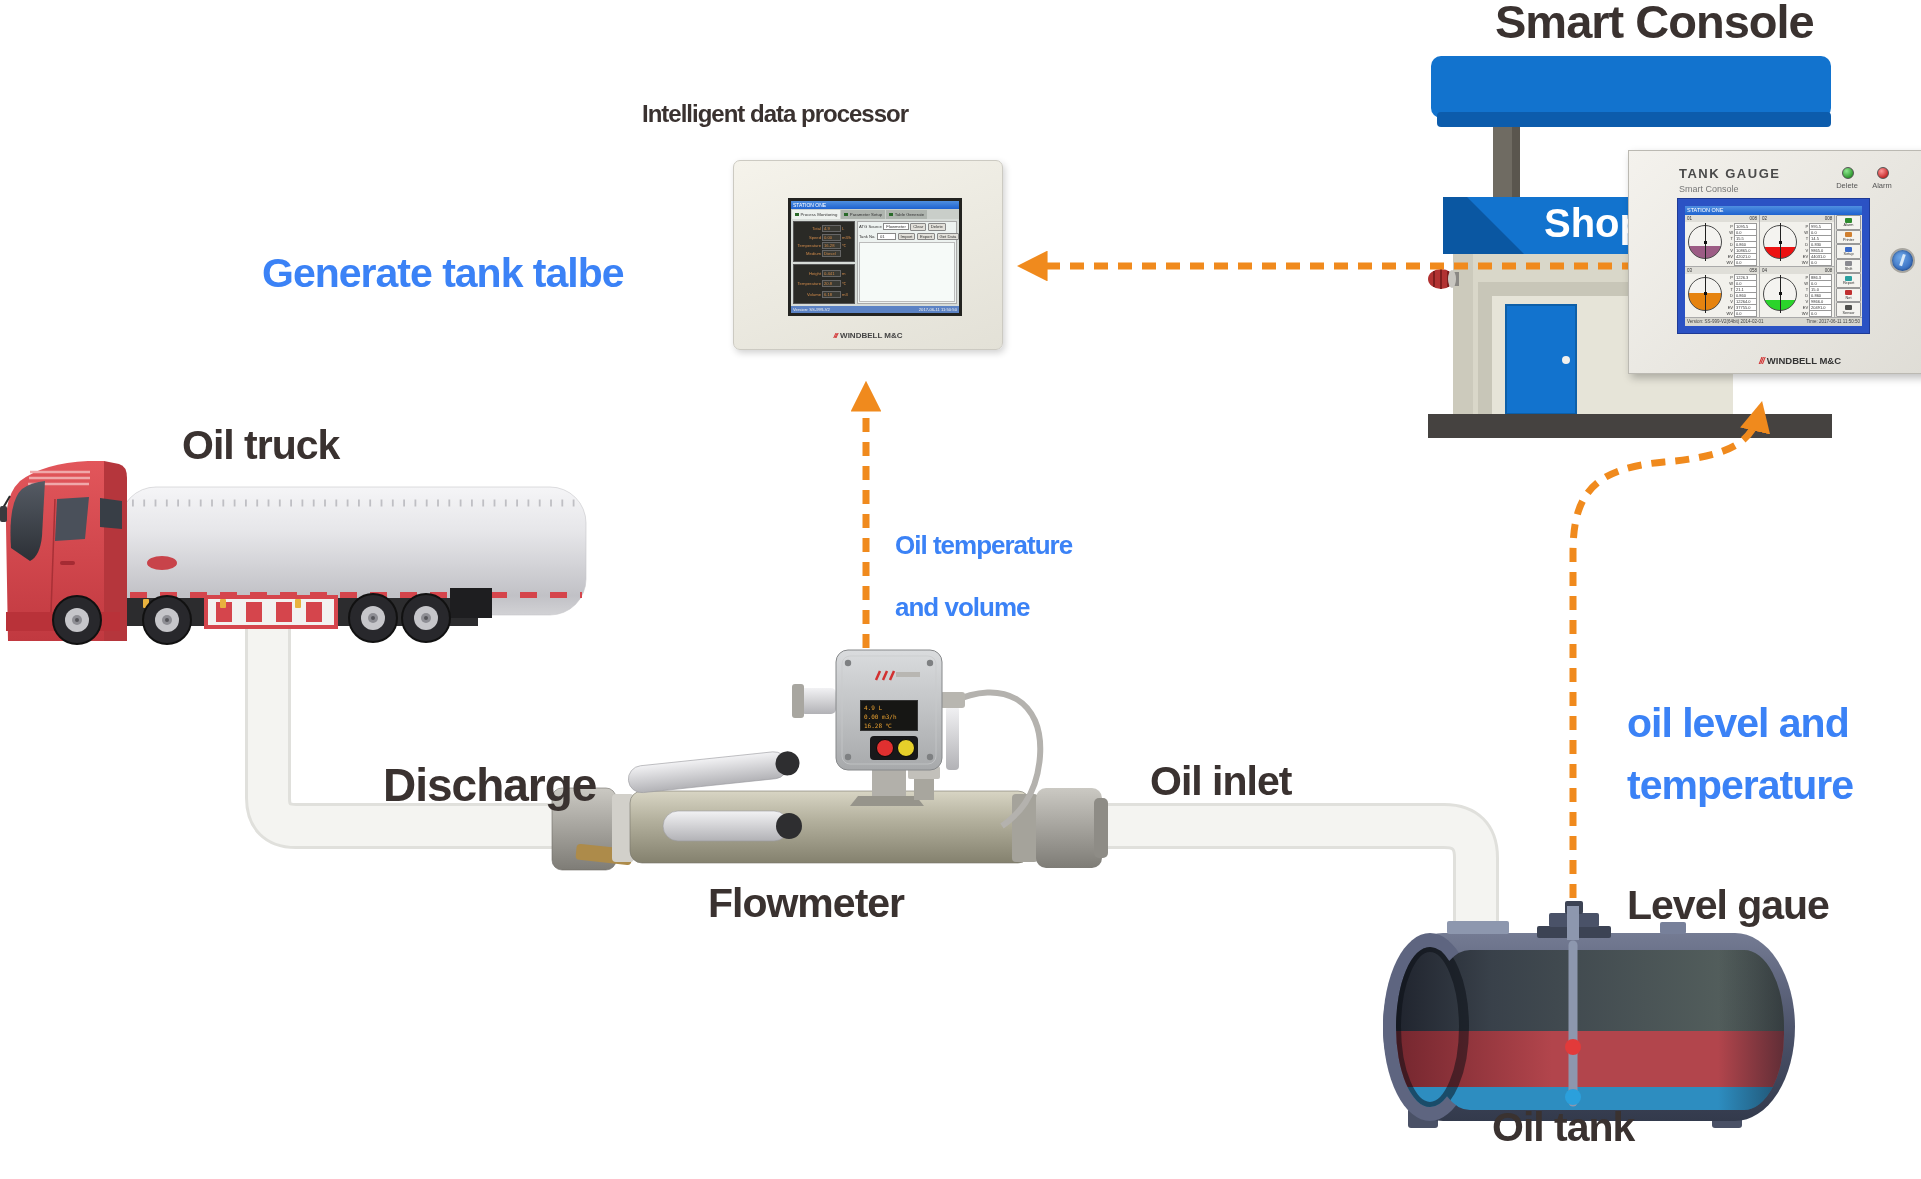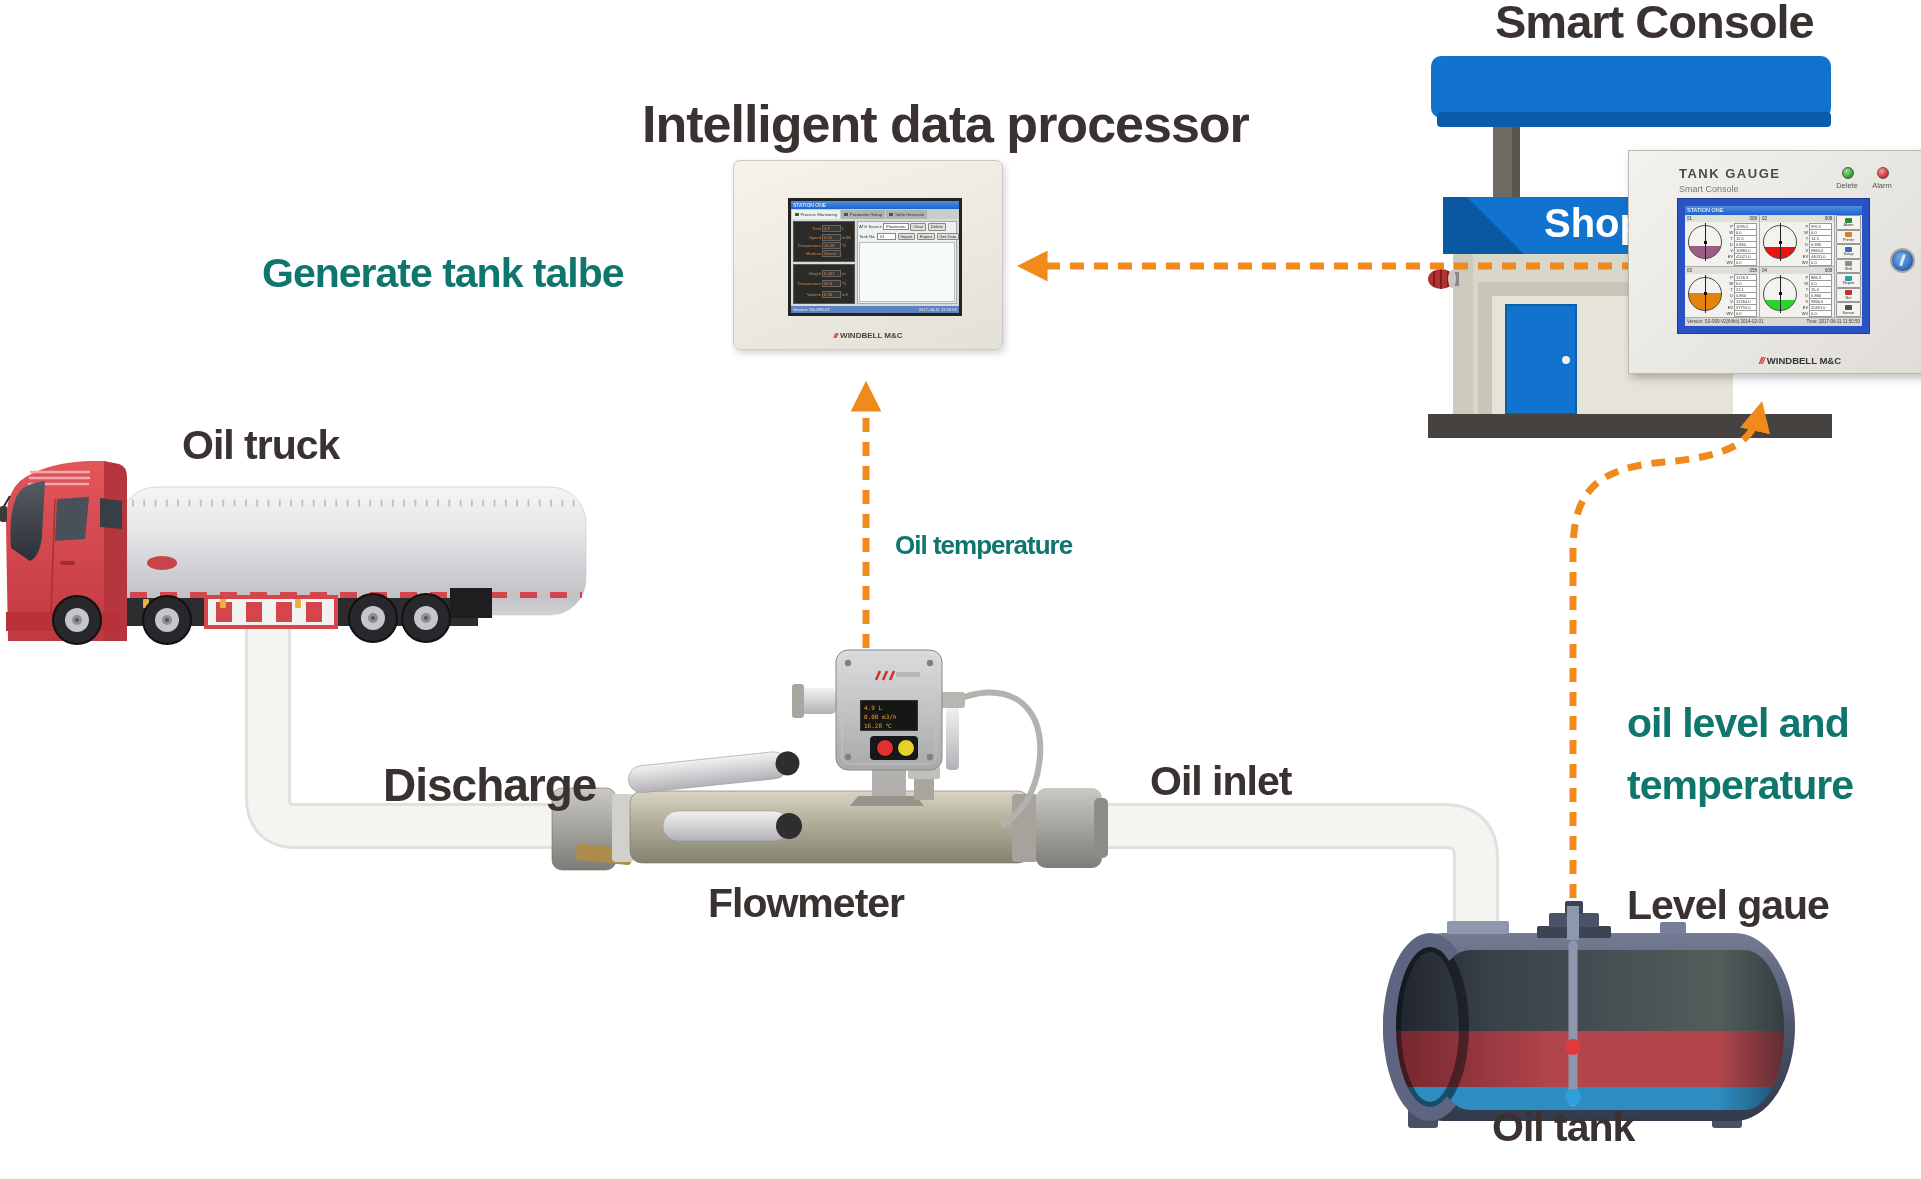--- a/index.html
+++ b/index.html
@@ -2,21 +2,21 @@
 <html><head>
 <meta charset="utf-8">
 <style>
   html,body{margin:0;padding:0;background:#fff}
   .stage{position:relative;width:1921px;height:1179px;background:#fff;overflow:hidden;
          font-family:"Liberation Sans",sans-serif}
   .art{position:absolute;left:0;top:0}
 
   
   .lbl{position:absolute;font-weight:bold;color:#3A3230;white-space:nowrap;letter-spacing:-1px}
-  .lbl.orange{color:#0f766e}
+  .lbl.orange{color:#3b82f6}
   .lbl.two{line-height:62px}
 
   
   .shop{position:absolute;left:1544px;top:201px;font-size:40px;font-weight:bold;color:#FFFFFF;letter-spacing:0}
 
   
   .gpanel{position:absolute;left:1628px;top:150px;width:344px;height:224px;box-sizing:border-box;
           background:linear-gradient(135deg,#F4F2ED,#DDDBD4);border:1px solid #BBB9B2;
           box-shadow:3px 4px 8px rgba(0,0,0,.25)}
   .gp-title{position:absolute;left:50px;top:15px;font-size:13px;font-weight:bold;letter-spacing:1.5px;color:#4A4A4A}
@@ -316,28 +316,29 @@
     </g>
 
     <g stroke="#F08A1D" stroke-width="7" fill="none" stroke-dasharray="14 10">
       <path d="M1636,266 L1026,266" marker-end="url(#ah)"></path>
       <path d="M866,648 L866,390" marker-end="url(#ah)"></path>
       <path d="M1573,898 L1573,552 C1573,492 1596,468 1664,462 C1735,456 1753,440 1760,410" marker-end="url(#ah)"></path>
     </g>
   </svg>
 
   <div class="lbl" style="left:1495px;top:-6px;font-size:47px">Smart Console</div>
-  <div class="lbl" style="left:642px;top:94px;font-size:52px">Intelligent data processor</div>
+  <div class="lbl" style="left:642px;top:100px;font-size:24px">Intelligent data processor</div>
   <div class="lbl orange" style="left:262px;top:250px;font-size:41px">Generate tank talbe</div>
   <div class="lbl" style="left:182px;top:422px;font-size:41px">Oil truck</div>
   <div class="lbl" style="left:383px;top:758px;font-size:46px">Discharge</div>
   <div class="lbl" style="left:1150px;top:758px;font-size:41px">Oil inlet</div>
   <div class="lbl" style="left:708px;top:880px;font-size:41px">Flowmeter</div>
   <div class="lbl orange two" style="left:895px;top:514px;font-size:26px">
     <div>Oil temperature</div>
+    <div>and volume</div>
   </div>
   <div class="lbl orange two" style="left:1627px;top:692px;font-size:41px">
     <div>oil level and</div>
     <div>temperature</div>
   </div>
   <div class="lbl" style="left:1627px;top:882px;font-size:41px">Level gaue</div>
   <div class="lbl" style="left:1492px;top:1104px;font-size:41px">Oil tank</div>
   <div class="shop">Shop</div>
 
   <div class="fdisplay">

